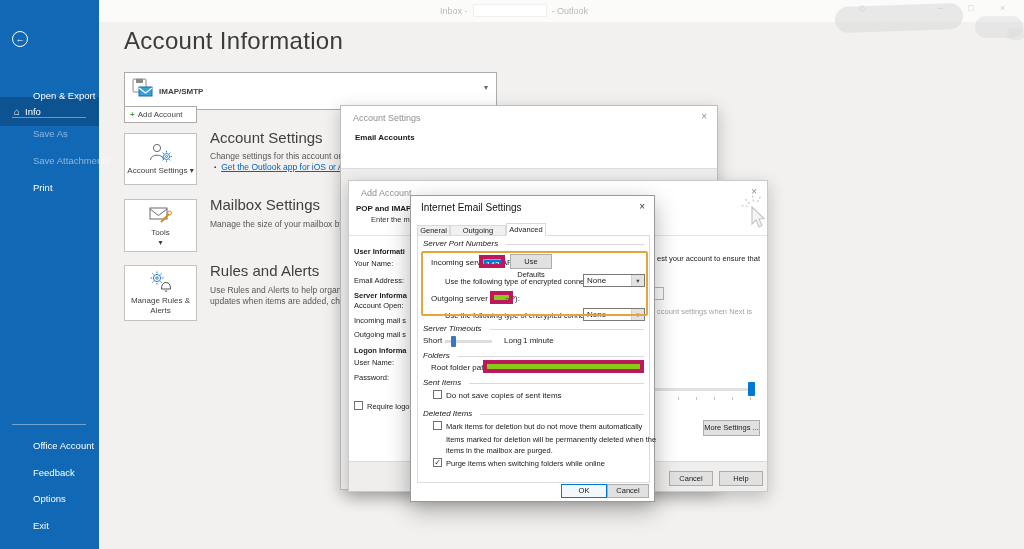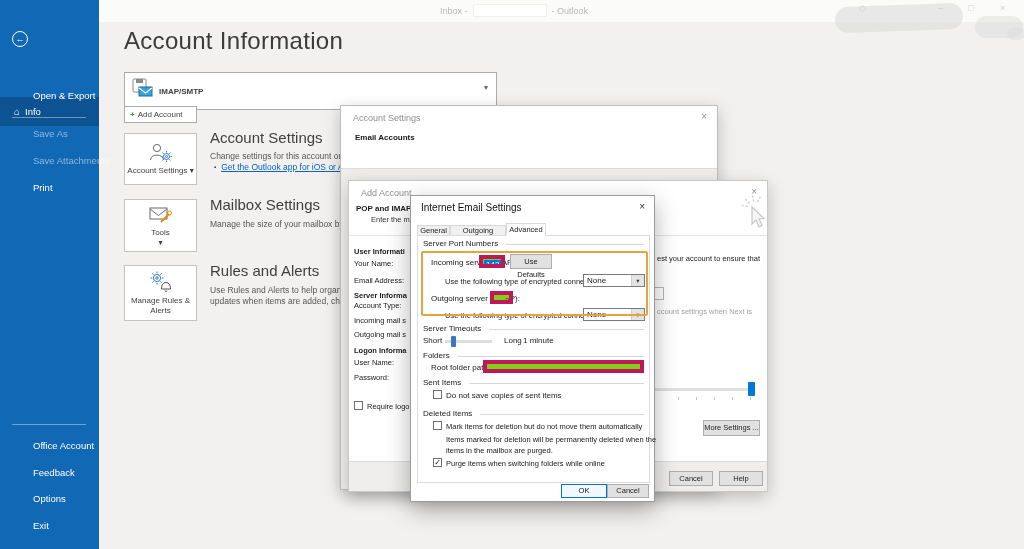--- a/index.html
+++ b/index.html
@@ -55,21 +55,21 @@
   .aal.bd { font-weight:bold; }
   .slider-track { position:absolute; background:#e0e0e0; height:3px; }
   .slider-handle { position:absolute; background:#0078d7; border-radius:1px; }
   .tick { position:absolute; width:1px; height:3px; background:#c2c2c2; }
 
   
   .tab { position:absolute; background:#f0f0f0; border:1px solid #d9d9d9; font-size:7.5px; color:#222; text-align:center; line-height:10px; }
   .tab.active { background:#fff; border-bottom:1px solid #fff; line-height:12px; z-index:3; }
   .ies-content { position:absolute; left:6px; top:39px; width:233px; height:248px; border:1px solid #dcdcdc; background:#fff; }
   .ghead { position:absolute; left:12px; width:221px; display:flex; align-items:center; }
-  .ghead .t { font-size:8px; color:#1a1a1a; margin-right:8px; white-space:nowrap; }
+  .ghead .t { font-size:8px; color:#1a1a1a; margin-right:8px; white-space:nowrap;font-style:italic; }
   .ghead .rule { flex:1; border-top:1px solid #d8d8d8; height:0; margin-top:1px; }
   .hl-box { position:absolute; border:2px solid #E8A33D; border-radius:2px; z-index:2; pointer-events:none; }
   .combo { position:absolute; background:#fff; border:1px solid #7a7a7a; display:flex; height:13px; }
   .combo .cv { flex:1; font-size:8px; line-height:11px; padding-left:3px; color:#1a1a1a; }
   .combo .ca { width:13px; background:#e3e3e3; border-left:1px solid #cfcfcf; font-size:6.5px; line-height:11px; text-align:center; color:#444; }
   .sel-val { display:inline-block; background:#0078d7; color:#fff; padding:0 2px; margin:1px 0 0 1px; font-size:8px; line-height:10px; }
   .okbtn { position:absolute; background:#f2f8fd; border:1.5px solid #0078d7; font-size:7.5px; color:#111; text-align:center; }
 </style>
 </head>
 <body>
@@ -194,21 +194,21 @@
   <span class="dlg-title gray-title">Add Account</span>
   <span class="dlg-x gray-title" style="right:10px;">×</span>
   <div class="lbl" style="left:7px; top:23px; font-weight:bold;">POP and IMAP</div>
   <div class="lbl7" style="left:16px; top:34px; color:#333;padding-left:6px;">Enter the m</div>
   <div class="abs" style="left:0; right:0; top:54px; border-top:1px solid #e4e4e4;"></div>
 
   <div class="aal bd" style="top:66px;">User Informati</div>
   <div class="aal" style="top:78px;">Your Name:</div>
   <div class="aal" style="top:95px;">Email Address:</div>
   <div class="aal bd" style="top:110px;">Server Informa</div>
-  <div class="aal" style="top:120px;">Account Type:</div>
+  <div class="aal" style="top:120px;">Account Open:</div>
   <div class="aal" style="top:135px;">Incoming mail s</div>
   <div class="aal" style="top:149px;">Outgoing mail s</div>
   <div class="aal bd" style="top:165px;">Logon Informa</div>
   <div class="aal" style="top:177px;">User Name:</div>
   <div class="aal" style="top:192px;">Password:</div>
   <span class="cb" style="left:5px; top:220px;"></span>
   <div class="aal" style="left:18px; top:221px;">Require logo</div>
 
   <div class="lbl7" style="left:308px; top:73px; width:108px; overflow:hidden;">est your account to ensure that</div>
   <div class="abs" style="left:306px; top:106px; width:9px; height:13px; background:#fff; border:1px solid #b7b7b7; border-left:none;"></div>

